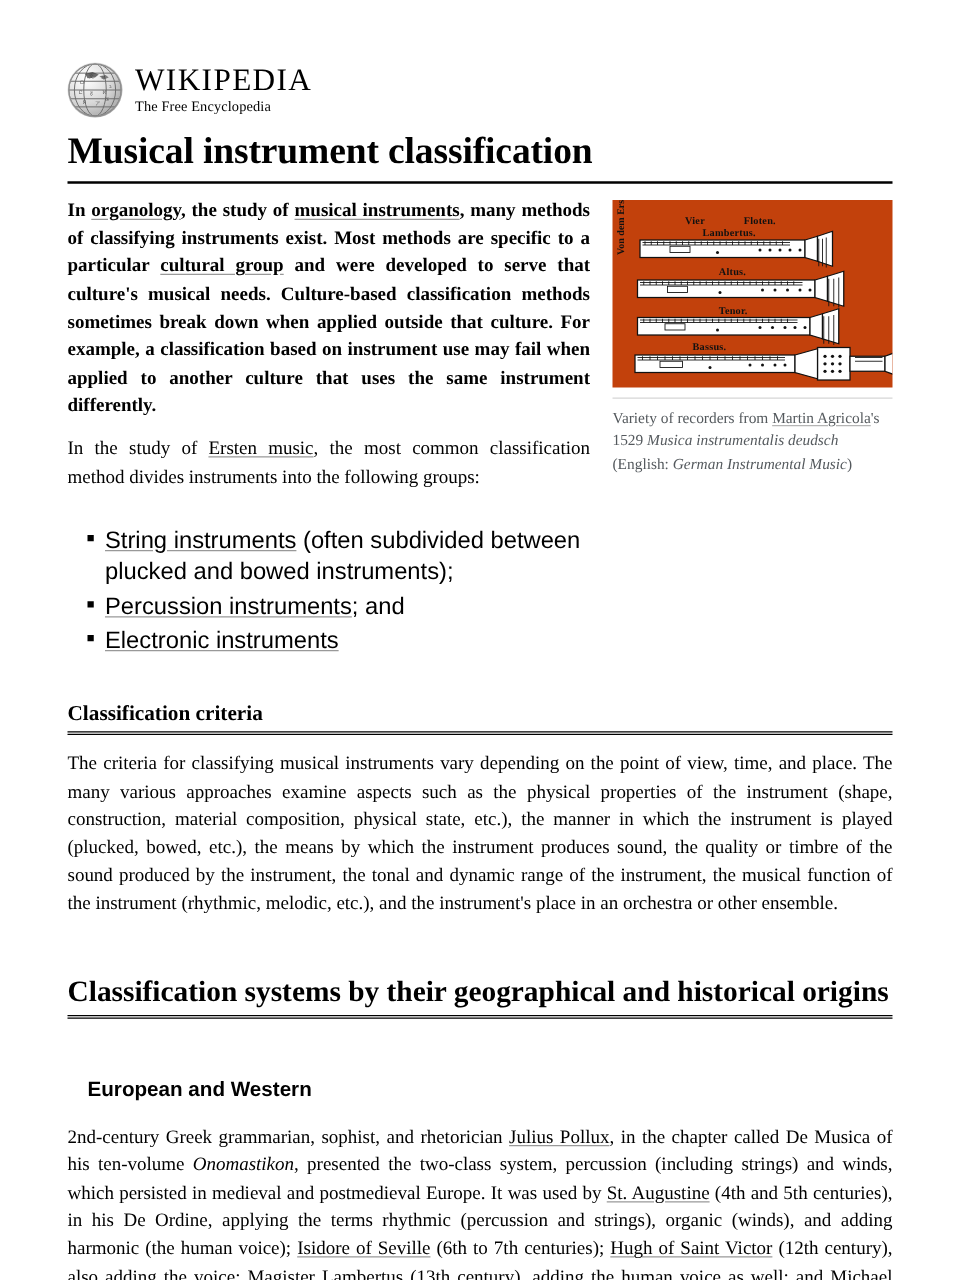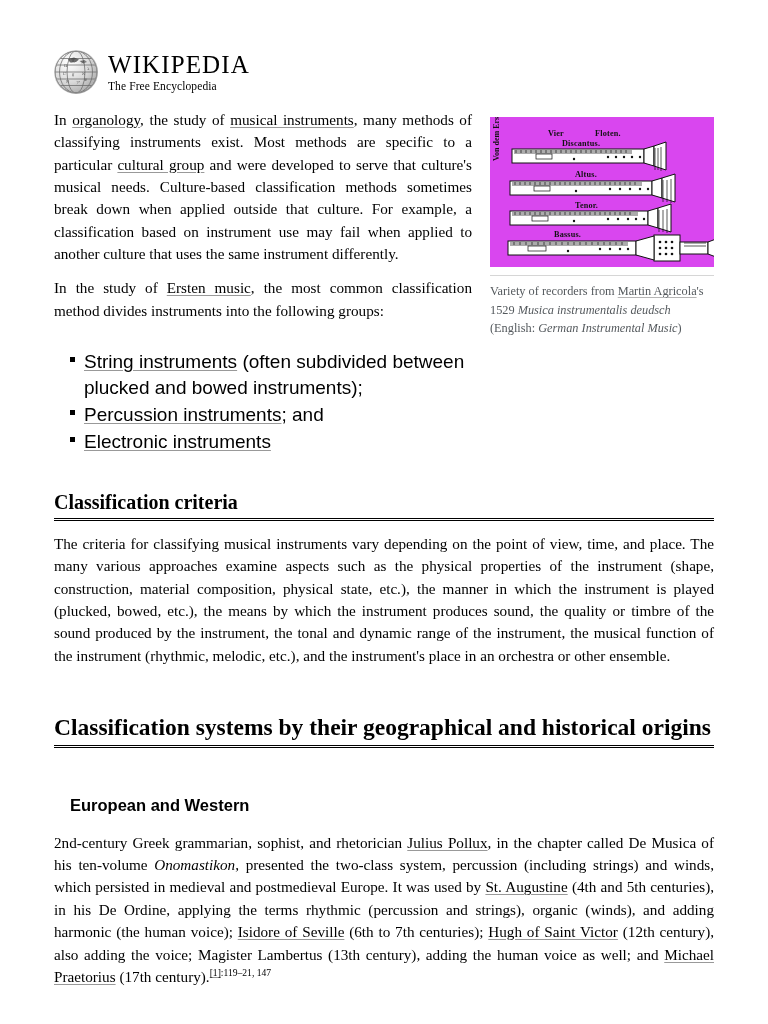--- a/index.html
+++ b/index.html
@@ -76,21 +76,21 @@
   
   .figure {
     float: right;
     width: 224px;
     margin: 13px 0 8px 18px;
   }
   .figure .fig-img {
     width: 224px;
     height: 150px;
     position: relative;
-    background: #d946ef;
+    background: #c2410c;
     overflow: hidden;
   }
   .figure .fig-rule {
     height: 1px;
     background: #d6d6d6;
     margin: 8px 0 6px 0;
   }
   .figure figcaption {
     font-family: Liberation Serif, serif;
     font-size: 12.3px;
@@ -127,21 +127,21 @@
     color: #111;
   }
 
   
   p.body {
     font-size: 15.2px;
     line-height: 1.47;
     text-align: justify;
     margin: 12px 0 0 0;
   }
-  p.body.first { margin-top: 11px; }
+  p.body.first { margin-top: 11px; font-weight: bold; }
   a.lnk, .lnk {
     color: #000;
     text-decoration: underline;
     text-decoration-color: #999;
     text-underline-offset: 2px;
   }
   i { font-style: italic; }
 
   
   ul.grouplist {
@@ -170,21 +170,21 @@
   
   .h2-wrap { clear: both; }
   h2.sec {
     font-family: "Liberation Serif", "DejaVu Serif", serif;
     font-weight: bold;
     margin: 0;
     padding: 0 0 4px 0;
     line-height: 1.2;
     border-bottom: 3px double #000;
   }
-  h2.sec.size-a { font-size: 20px; }
+  h2.sec.size-a { font-size: 17px; }
   h2.sec.size-b { font-size: 23.5px; }
   .sec-gap-a { height: 33px; }
   .sec-gap-b { height: 46px; }
   .after-rule-a { height: 12px; }
 
   h3.sub {
     font-family: "Liberation Sans", "DejaVu Sans", sans-serif;
     font-size: 16.5px;
     font-weight: bold;
     margin: 16px;
@@ -242,26 +242,27 @@
       </svg>
     </div>
     <div class="wordmark">
       <div class="wm-main">
         <span>WIKIPEDIA</span>
       </div>
       <div class="wm-sub">The Free Encyclopedia</div>
     </div>
   </div>
 
+  <h1 class="page-title">Musical instrument classification</h1>
 
   <figure class="figure">
     <div class="fig-img">
       <span class="wc-label" style="left:58px; top:12px;">Vier</span>
       <span class="wc-label" style="left:105px; top:12px;">Floten.</span>
-      <span class="wc-label" style="left:72px; top:22px;">Discantus.</span>
+      <span class="wc-label" style="left:72px; top:22px;">Lambertus.</span>
       <span class="wc-label" style="left:85px; top:53px;">Altus.</span>
       <span class="wc-label" style="left:85px; top:84px;">Tenor.</span>
       <span class="wc-label" style="left:64px; top:113px;">Bassus.</span>
       <span class="wc-side">Von dem Ersten geschlecht.</span>
 
       <svg viewBox="0 0 224 150" width="224" height="150" aria-hidden="true" style="position:absolute;inset:0;">
         <g stroke="#111" fill="#fff" stroke-width="1">
 
           <g transform="translate(22,32)">
             <rect x="0" y="0" width="132" height="14"></rect>

